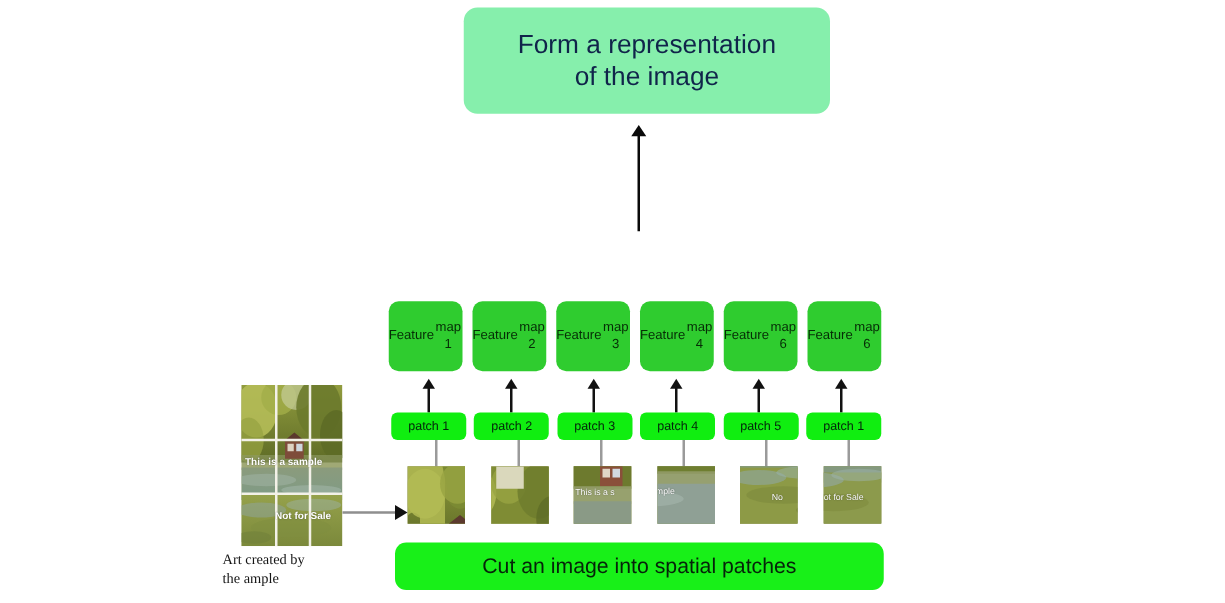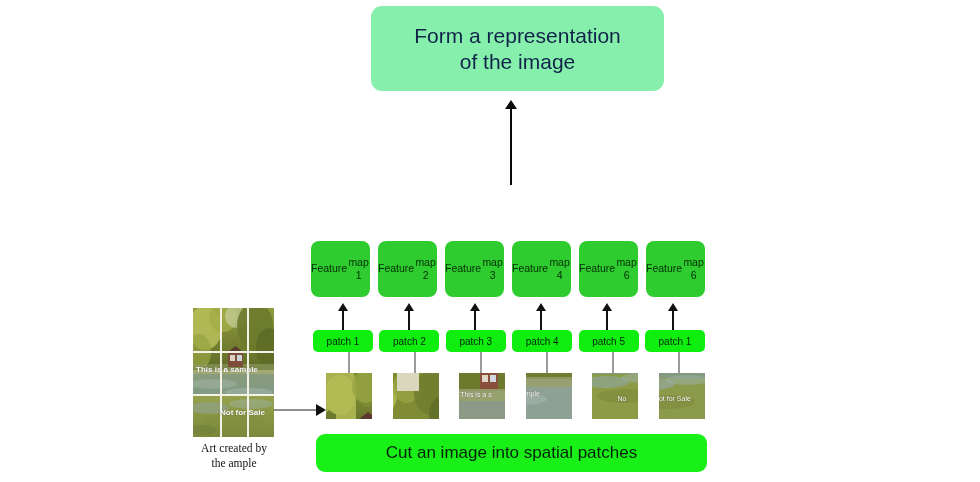--- a/index.html
+++ b/index.html
@@ -182,21 +182,20 @@
     color: #ffffff;
     font-size: 8px;
     white-space: nowrap;
     text-shadow: 0 0 1px rgba(0,0,0,.5);
   }
 
   .src-caption {
     left: 178px;
     top: 441px;
     width: 112px;
-    text-align: center;
     font-size: 11.5px;
     line-height: 1.33;
     color: #141414;
     font-family: "Liberation Serif", serif;
   }
 
   
   .v-line-black {
     width: 2px;
     background: #0a0a0a;

